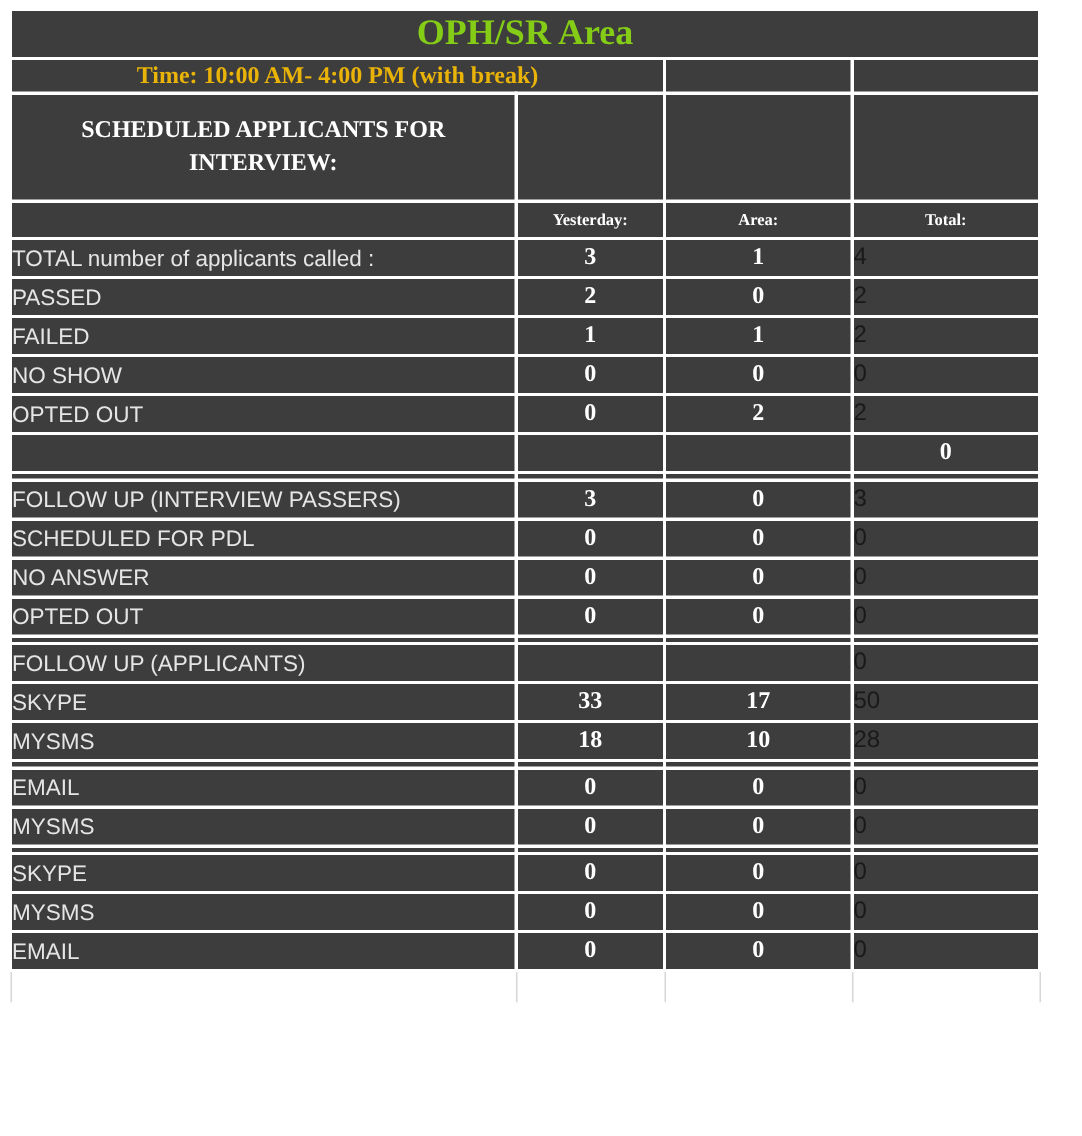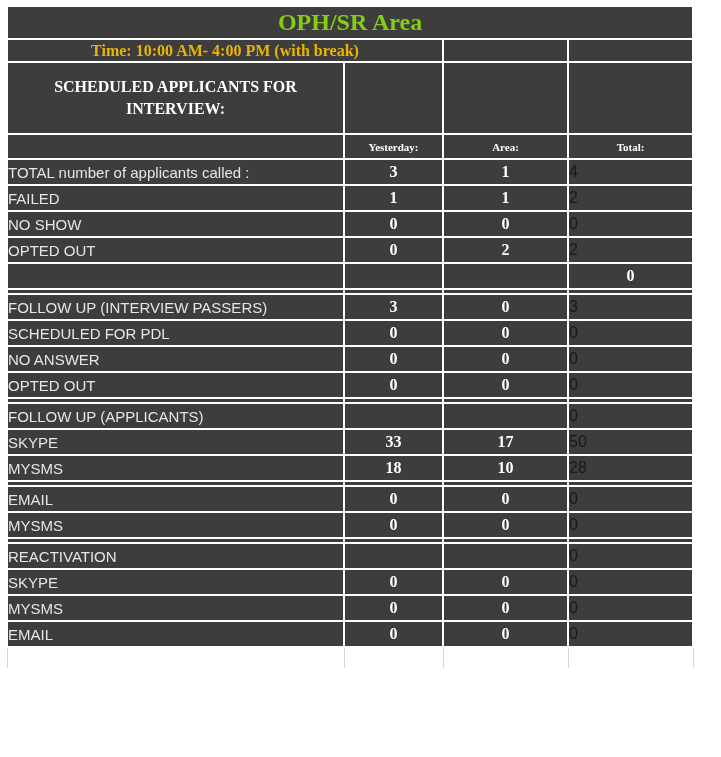--- a/index.html
+++ b/index.html
@@ -137,20 +137,26 @@
       </tr>
     </tbody>
     <tbody>
         <tr>
           <td class="label">TOTAL number of applicants called :</td>
           <td class="num">3</td>
           <td class="num">1</td>
           <td class="total">4</td>
         </tr>
         <tr>
+          <td class="label">PASSED</td>
+          <td class="num">2</td>
+          <td class="num">0</td>
+          <td class="total">2</td>
+        </tr>
+        <tr>
           <td class="label">FAILED</td>
           <td class="num">1</td>
           <td class="num">1</td>
           <td class="total">2</td>
         </tr>
         <tr>
           <td class="label">NO SHOW</td>
           <td class="num">0</td>
           <td class="num">0</td>
           <td class="total">0</td>
@@ -237,26 +243,20 @@
           <td class="label">MYSMS</td>
           <td class="num">0</td>
           <td class="num">0</td>
           <td class="total">0</td>
         </tr>
         <tr class="sep">
           <td></td>
           <td></td>
           <td></td>
           <td></td>
-        </tr>
-        <tr>
-          <td class="label">REACTIVATION</td>
-          <td class="num"></td>
-          <td class="num"></td>
-          <td class="total">0</td>
         </tr>
         <tr>
           <td class="label">SKYPE</td>
           <td class="num">0</td>
           <td class="num">0</td>
           <td class="total">0</td>
         </tr>
         <tr>
           <td class="label">MYSMS</td>
           <td class="num">0</td>

